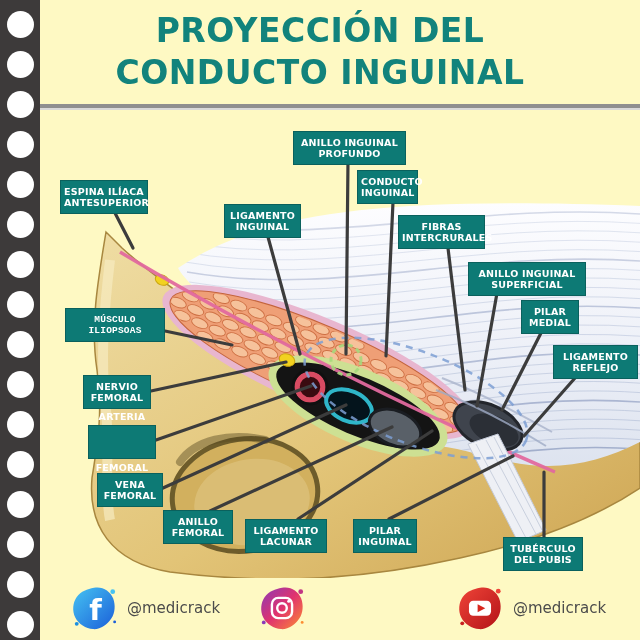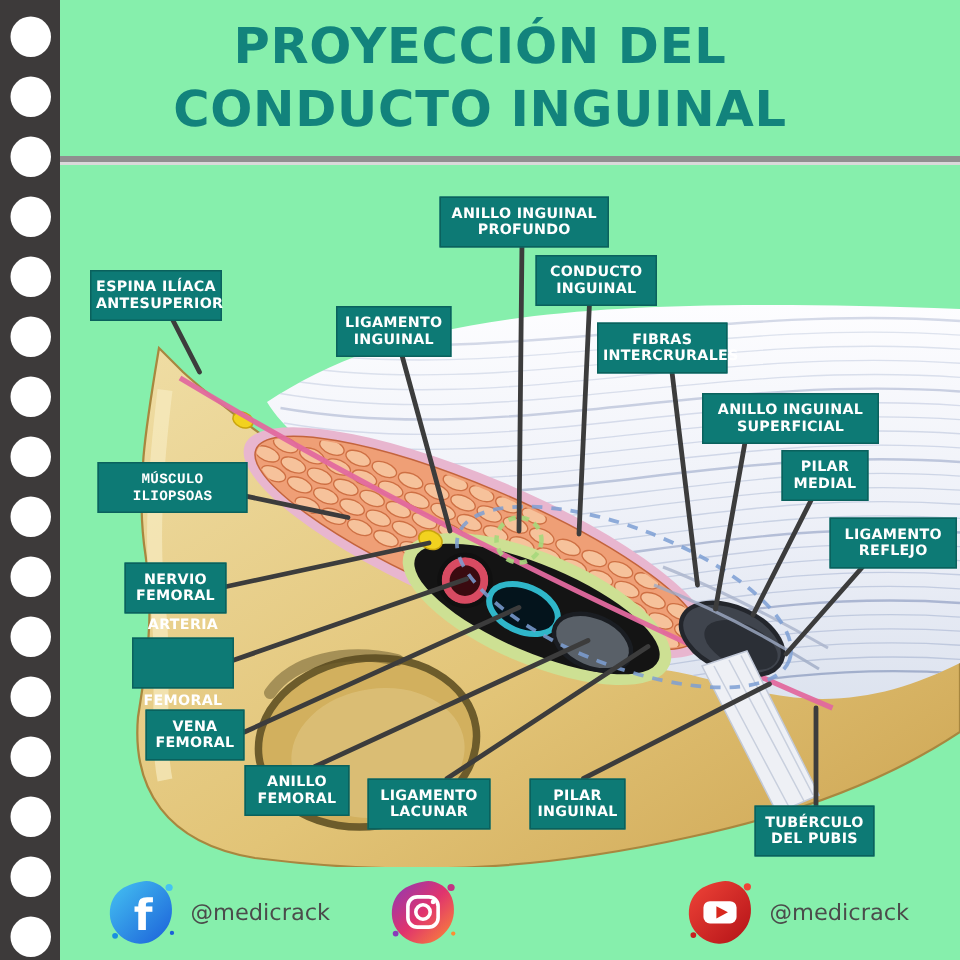--- a/index.html
+++ b/index.html
@@ -1,16 +1,16 @@
 <!DOCTYPE html>
 <html><head>
 <meta charset="utf-8">
 <style>
   html,body{margin:0;padding:0;background:#fff;}
-  #page{position:relative;width:640px;height:640px;background:#86efac;overflow:hidden;
+  #page{position:relative;width:640px;height:640px;background:#fef9c3;overflow:hidden;
         font-family:"DejaVu Sans","Liberation Sans",sans-serif;}
   
   #binding{position:absolute;left:0;top:0;width:40px;height:640px;background:#3d3a3a;}
   .hole{position:absolute;left:7px;width:27px;height:27px;border-radius:50%;background:#fff;}
   
   #title{position:absolute;left:30px;top:10px;width:580px;text-align:center;
          color:#12837c;font-weight:bold;font-size:33px;line-height:42px;letter-spacing:.5px;}
   #divider{position:absolute;left:40px;top:104px;width:600px;height:4px;background:#8f8f8f;
            border-bottom:2px solid #d9d9d9;}
   
@@ -280,21 +280,21 @@
           <div>ANTESUPERIOR</div>
         </div>
         <div class="lbl" style="left: 184px; top: 94px; width: 77px; height: 33px;">
           <div>LIGAMENTO</div>
           <div>INGUINAL</div>
         </div>
         <div class="lbl" style="left: 253px; top: 21px; width: 113px; height: 30px;">
           <div>ANILLO INGUINAL</div>
           <div>PROFUNDO</div>
         </div>
-        <div class="lbl" style="left: 317px; top: 60px; width: 81px; height: 32px;">
+        <div class="lbl" style="left: 317px; top: 60px; width: 61px; height: 32px;">
           <div>CONDUCTO</div>
           <div>INGUINAL</div>
         </div>
         <div class="lbl" style="left: 358px; top: 105px; width: 87px; height: 33px;">
           <div>FIBRAS</div>
           <div>INTERCRURALES</div>
         </div>
         <div class="lbl" style="left: 428px; top: 152px; width: 118px; height: 31px;">
           <div>ANILLO INGUINAL</div>
           <div>SUPERFICIAL</div>

